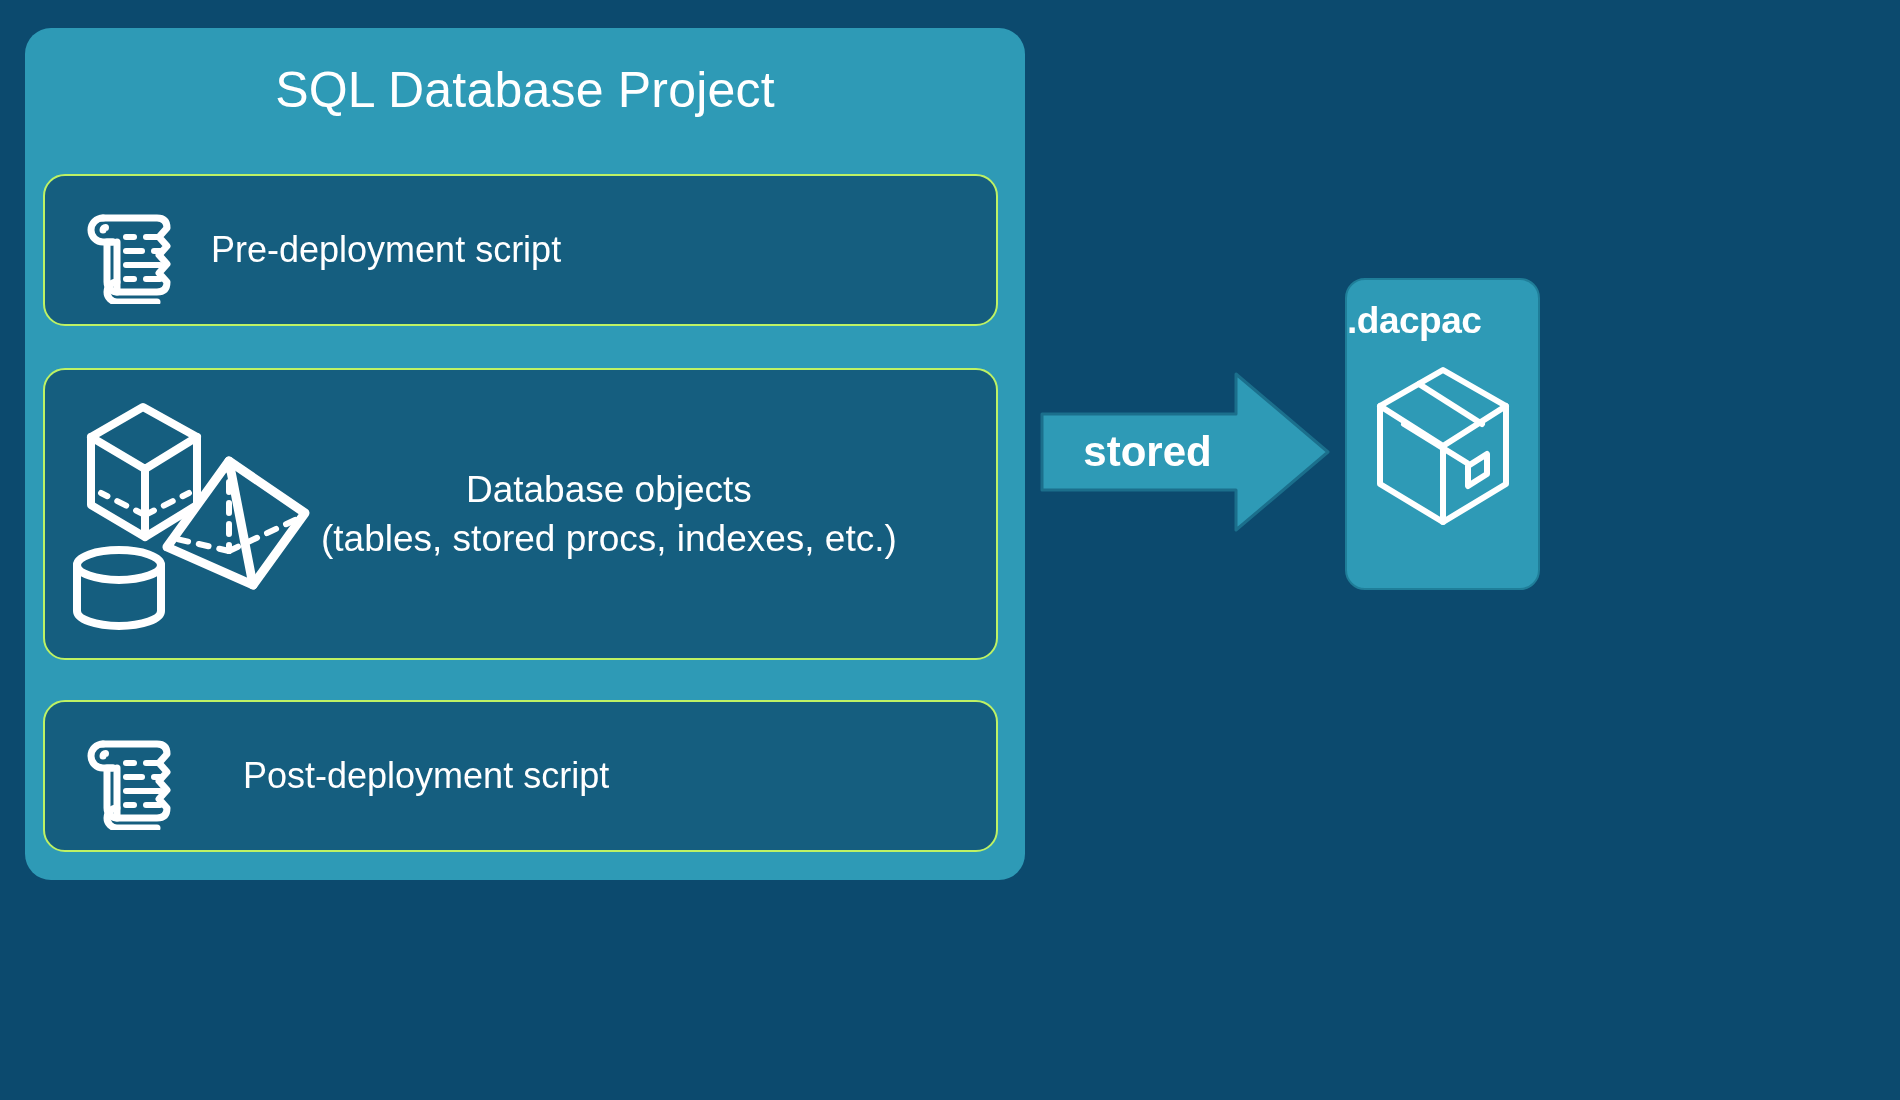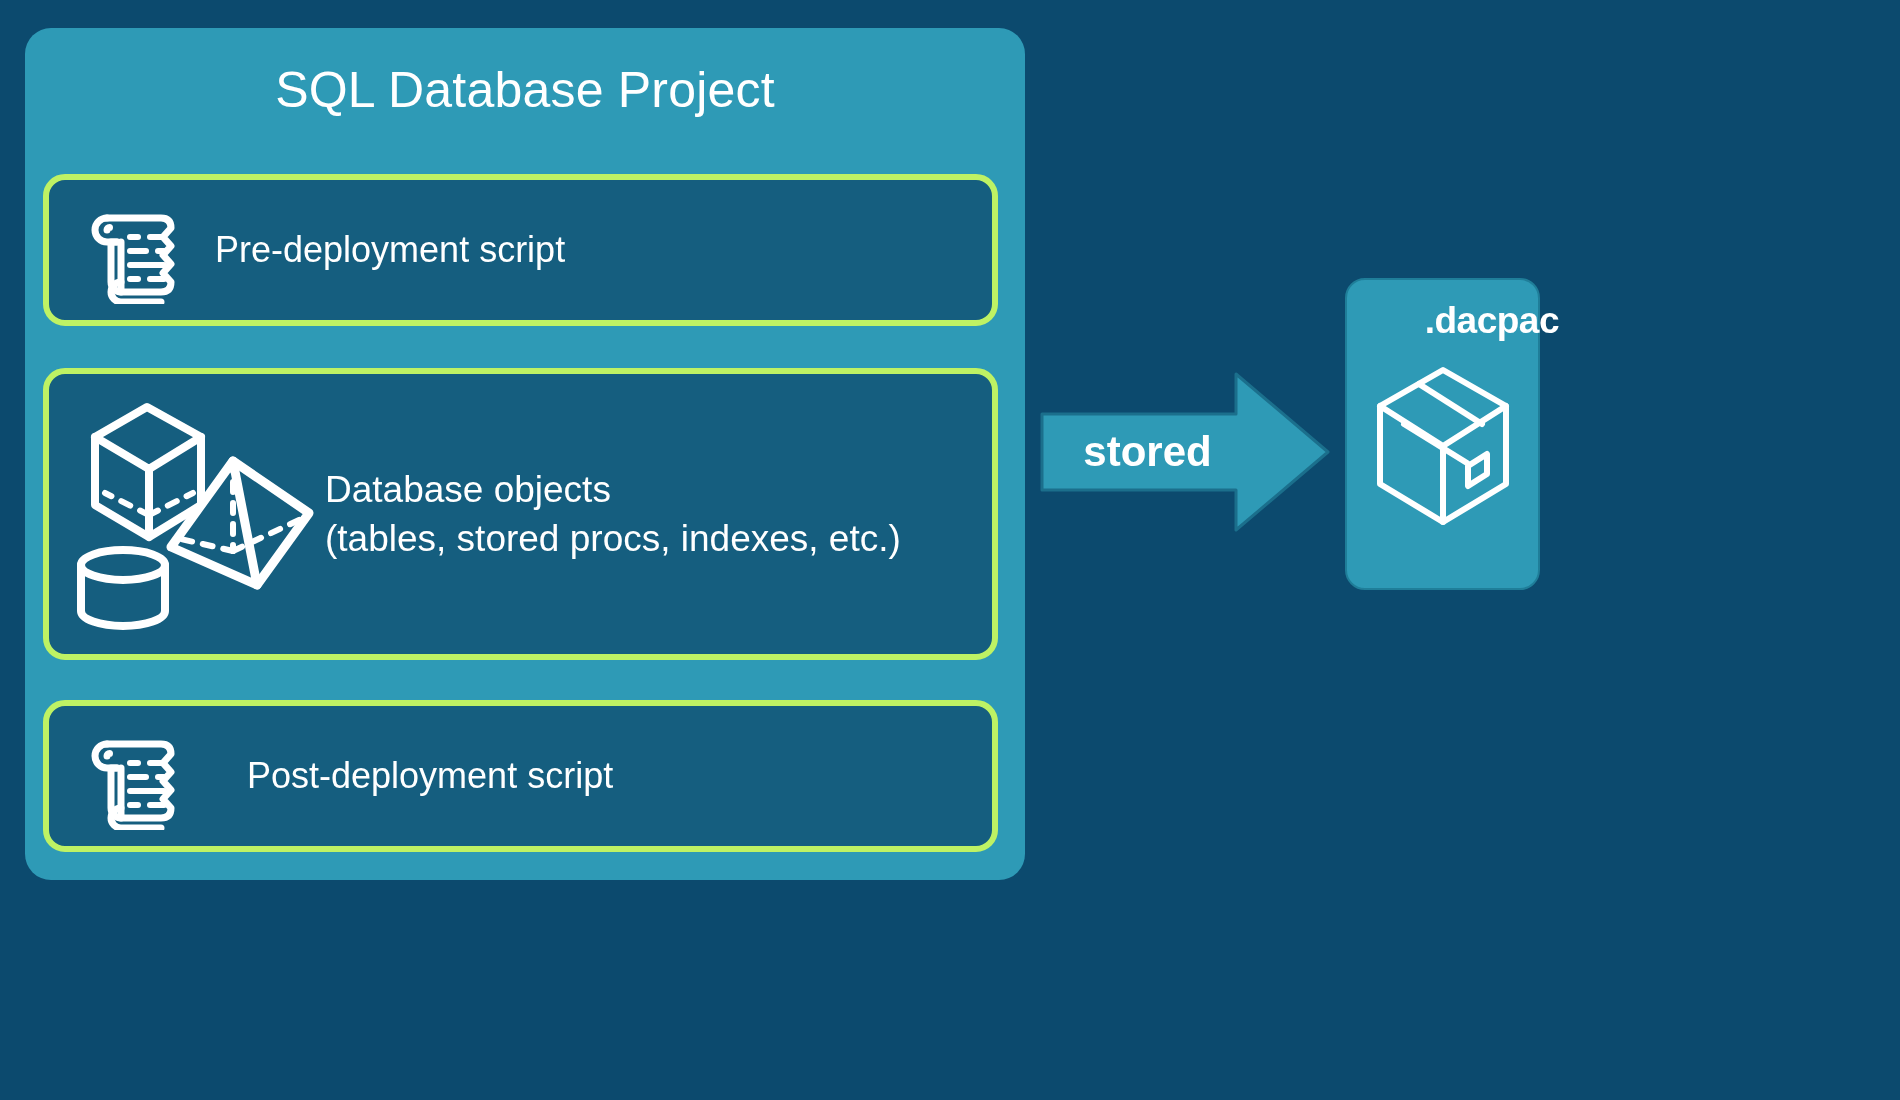--- a/index.html
+++ b/index.html
@@ -45,25 +45,26 @@
     line-height: 1.05;
     font-family: "Liberation Sans", sans-serif;
   }
 
   
   .row {
     position: absolute;
     left: 18px;
     width: 955px;
     background: #155e7f;
-    border: 6px solid #bef264;
+    border: 2px solid #bef264;
     border-radius: 22px;
     box-sizing: border-box;
     display: flex;
     align-items: center;
+    text-align: center;
   }
   .row-pre  { top: 146px; height: 152px; }
   .row-objs { top: 340px; height: 292px; }
   .row-post { top: 672px; height: 152px; gap: 32px; }
 
   .row-icon {
     flex: 0 0 auto;
     display: flex;
     align-items: center;
     justify-content: center;
@@ -115,27 +116,26 @@
     background: #2e9ab6;
     border: 2px solid #1f7e99;
     border-radius: 20px;
     box-sizing: border-box;
   }
   .dacpac-title {
     position: absolute;
     left: 0;
     top: 20px;
     width: 100%;
-    text-align: right;
+    text-align: left;
     color: #ffffff;
     font-size: 37px;
     font-weight: bold;
     letter-spacing: -0.5px;
     font-family: "Liberation Sans", sans-serif;
-    padding-left: 21px;
   }
   .dacpac-icon {
     position: absolute;
     left: 50%;
     transform: translateX(-50%);
     top: 82px;
   }
   svg { display: block; }
 </style>
 </head>

